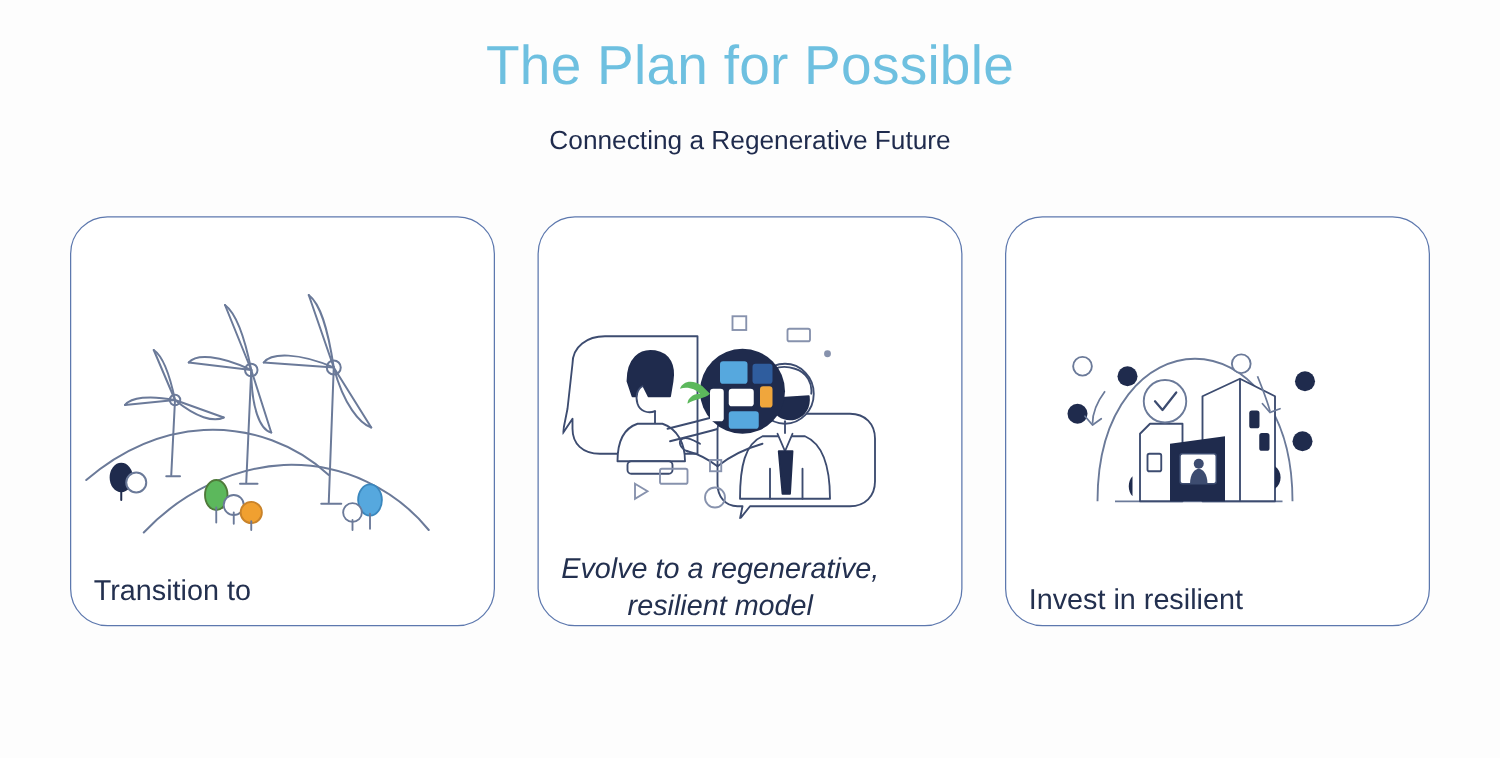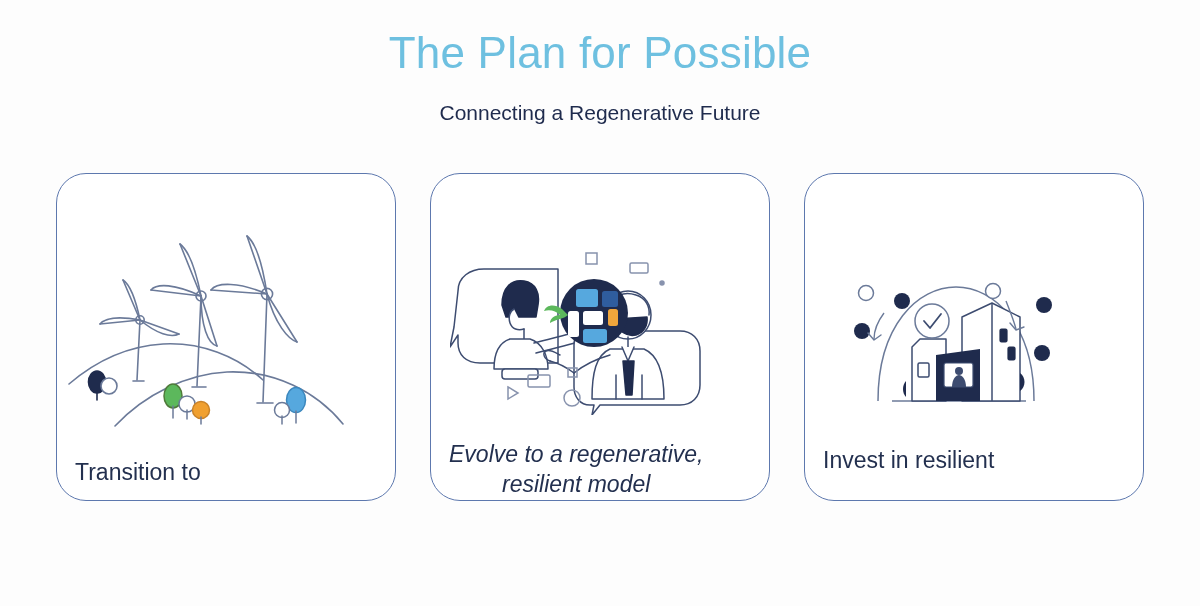--- a/index.html
+++ b/index.html
@@ -81,21 +81,21 @@
     margin: 0;
     padding: 0 18px;
     font-size: 23px;
     font-weight: 400;
     line-height: 1.33;
     color: #23304f;
     text-align: center;
   }
   .card:nth-child(1) .card-caption { margin-top: 16px; }
   .card:nth-child(2) .card-caption { margin-top: 14px; font-style: italic; }
-  .card:nth-child(3) .card-caption { margin-top: 4px; }
+  .card:nth-child(3) .card-caption { margin-top: 23px; }
 </style>
 </head>
 <body>
 
 <div class="header">
   <h1 class="main-title">The Plan for Possible</h1>
   <p class="subtitle">Connecting a Regenerative Future</p>
 </div>
 
 <div class="cards">

